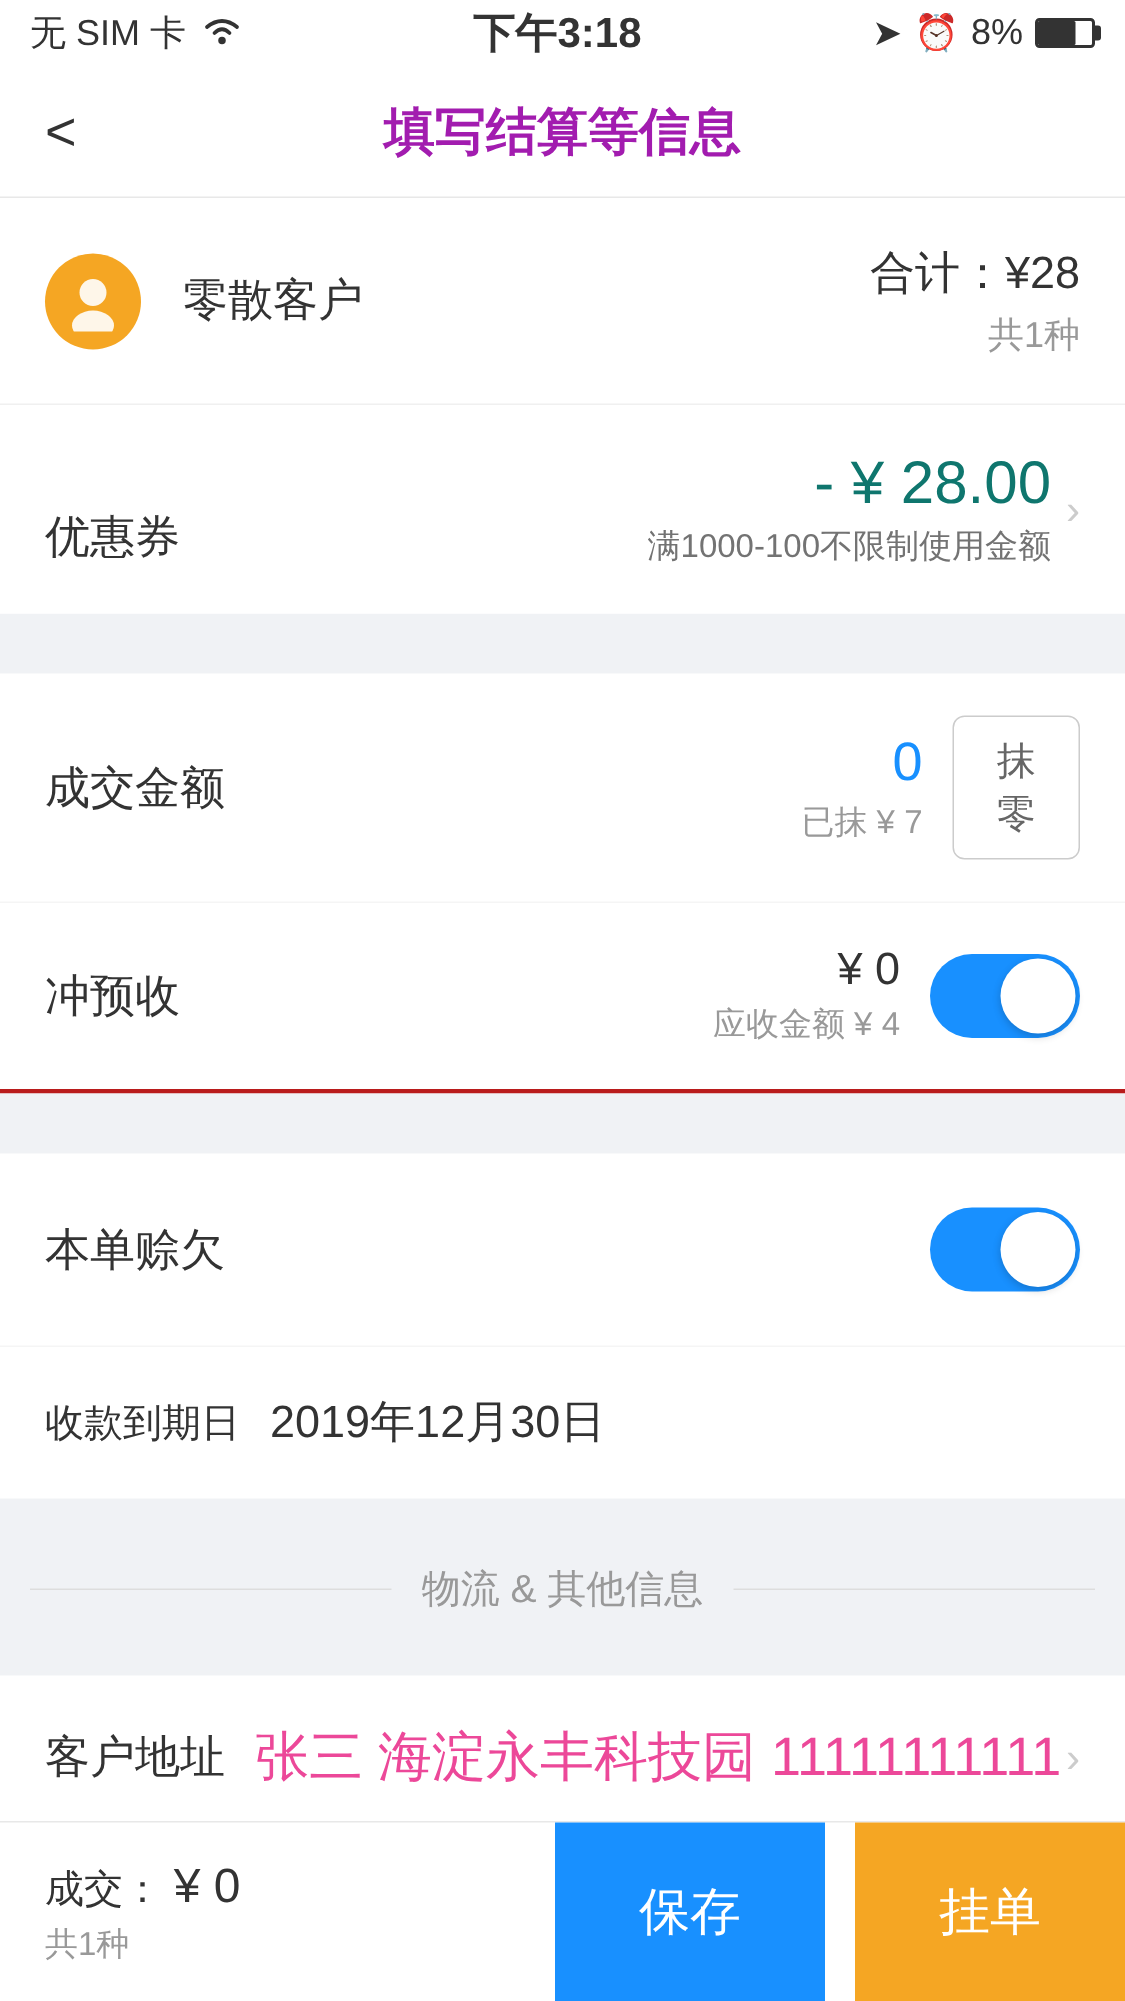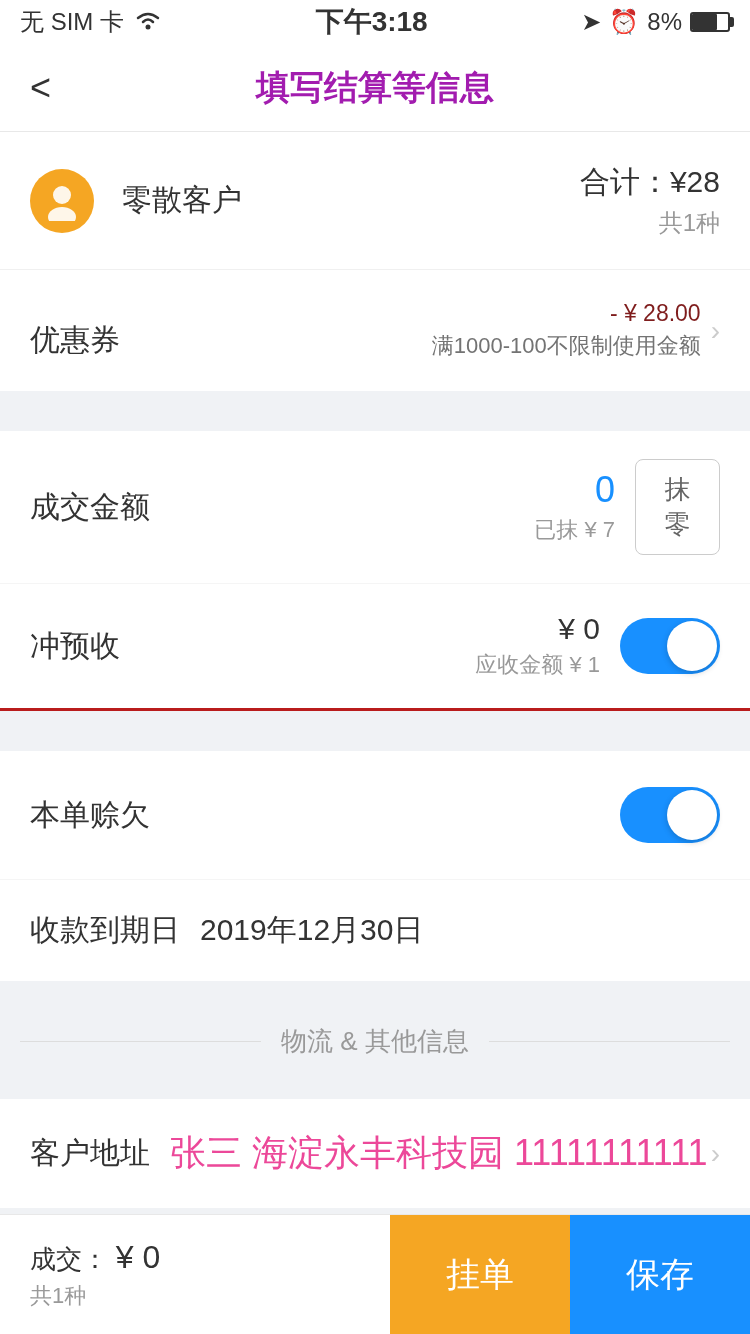--- a/index.html
+++ b/index.html
@@ -153,22 +153,22 @@
     }
     .coupon-right {
       display: flex;
       align-items: center;
       gap: 10px;
     }
     .coupon-info {
       text-align: right;
     }
     .coupon-amount {
-      font-size: 23px;
-      color: #7f1d1d;
+      font-size: 40px;
+      color: #0f766e;
       font-weight: 500;
     }
     .coupon-desc {
       font-size: 22px;
       color: #737373;
       margin-top: 4px;
     }
     .chevron-right {
       color: #ccc;
       font-size: 28px;
@@ -299,21 +299,21 @@
     }
 
     
     .due-row {
       display: flex;
       align-items: center;
       padding: 30px 30px;
       border-top: 1px solid #f5f5f5;
     }
     .due-label {
-      font-size: 30px;
+      font-size: 26px;
       color: #333;
       margin-right: 20px;
     }
     .due-date {
       font-size: 30px;
       color: #333;
     }
 
     
     .logistics-divider {
@@ -367,20 +367,21 @@
     .footer-bar {
       position: fixed;
       bottom: 0;
       left: 0;
       width: 750px;
       height: 120px;
       background: #fff;
       display: flex;
       align-items: center;
       border-top: 1px solid #e8e8e8;
+      gap: 20px;
     }
     .footer-summary {
       flex: 1;
       padding: 0 30px;
     }
     .footer-deal {
       font-size: 26px;
       color: #333;
     }
     .footer-amount {
@@ -485,21 +486,21 @@
       </div>
       <button class="round-btn">抹零</button>
     </div>
   </div>
 
   <div class="pre-row">
     <span class="pre-label">冲预收</span>
     <div class="pre-right">
       <div class="pre-amounts">
         <div class="pre-main">¥ 0</div>
-        <div class="pre-sub">应收金额 ¥ 1</div>
+        <div class="pre-sub">应收金额 ¥ 4</div>
       </div>
       <div class="toggle-switch">
         <div class="knob"></div>
       </div>
     </div>
   </div>
 </div>
 
 <div class="divider-gray"></div>
 
@@ -533,15 +534,15 @@
 <div class="bottom-spacer"></div>
 
 <div class="footer-bar">
   <div class="footer-summary">
     <div>
       <span class="footer-deal">成交：</span>
       <span class="footer-amount">¥ 0</span>
     </div>
     <div class="footer-count">共1种</div>
   </div>
+  <button class="footer-btn btn-save">保存</button>
   <button class="footer-btn btn-hold">挂单</button>
-  <button class="footer-btn btn-save">保存</button>
 </div>
 
 </body></html>

